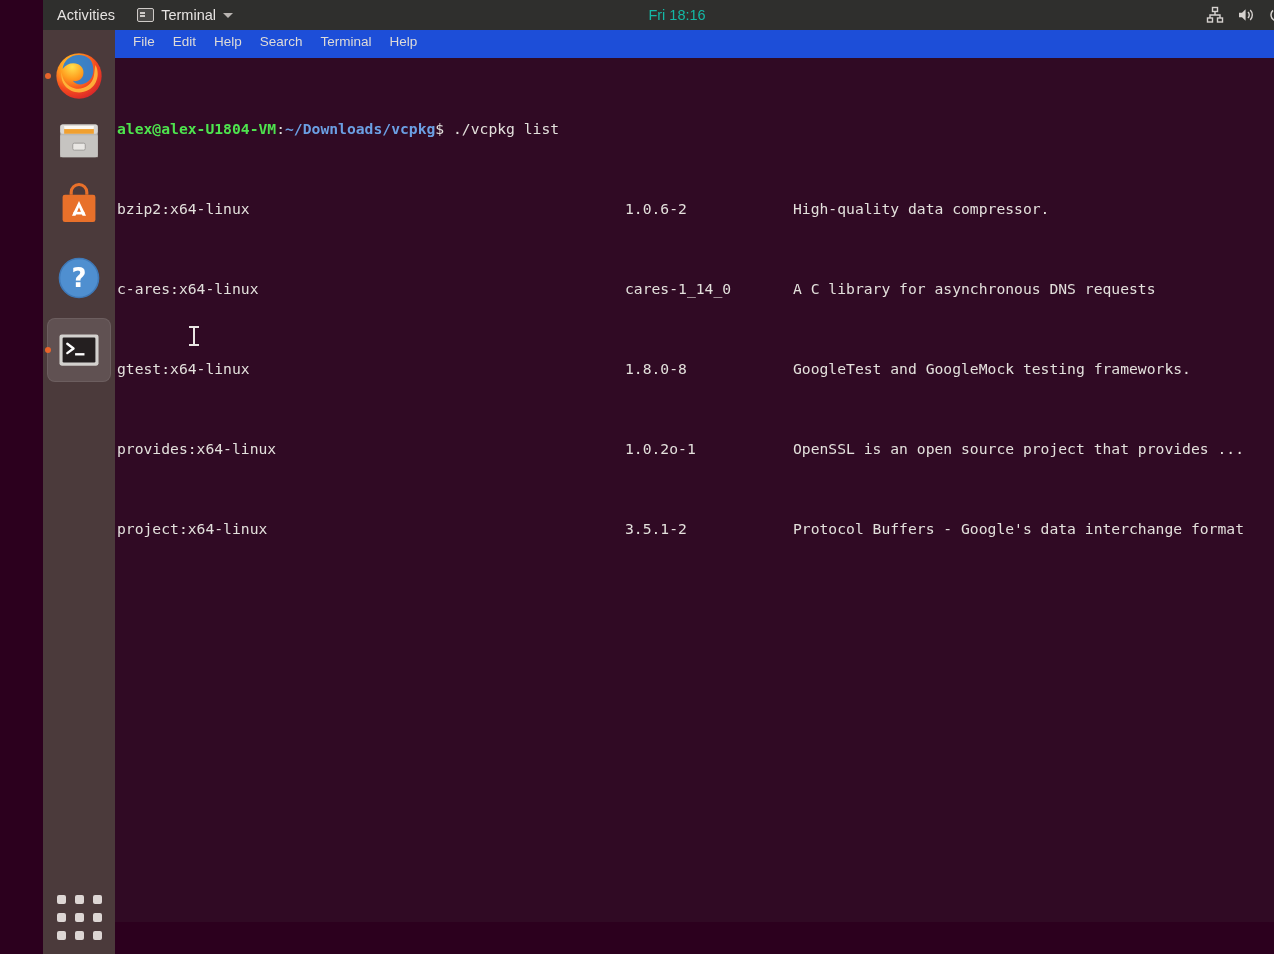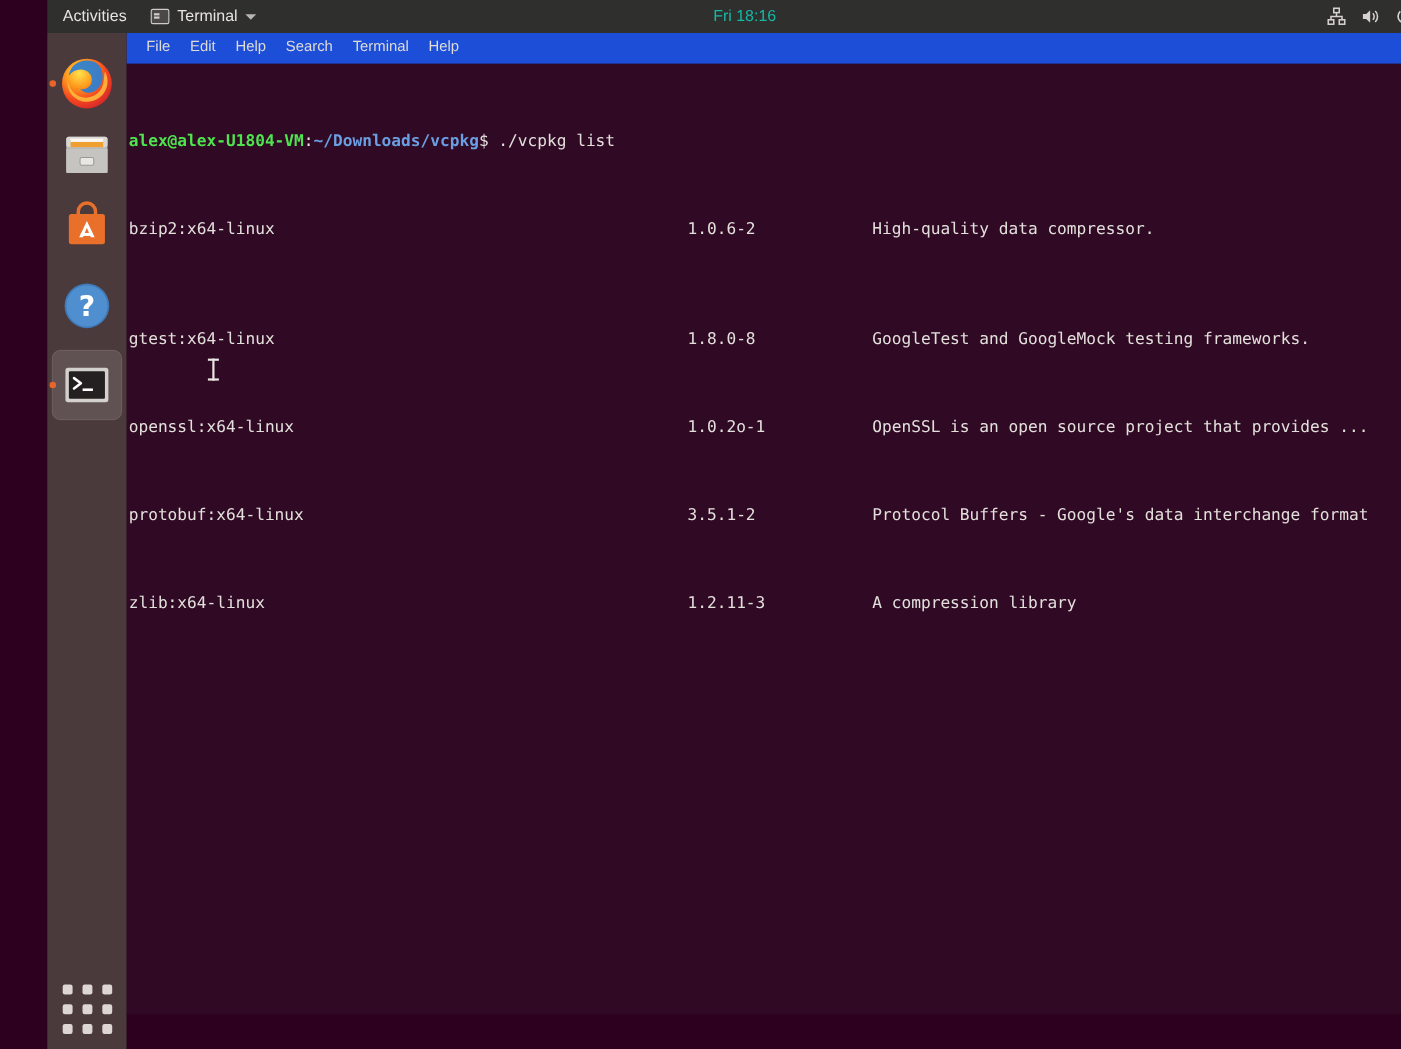--- a/index.html
+++ b/index.html
@@ -401,28 +401,28 @@
       <div class="menu-item">Help</div>
     </div>
 
     <div id="terminal">
       <div id="term-text">
 
         <div class="line"><span class="u">alex@alex-U1804-VM</span><span class="w">:</span><span class="p">~/Downloads/vcpkg</span><span class="w">$</span><span class="w"> ./vcpkg list</span></div>
 
         <div class="line"><span class="col-pkg">bzip2:x64-linux</span><span class="col-ver">1.0.6-2</span><span>High-quality data compressor.</span></div>
 
+        <div class="line"><span class="col-pkg">c-ares:x64-linux</span><span class="col-ver">cares-1_14_0</span><span>A C library for asynchronous DNS requests</span></div>
 
         <div class="line"><span class="col-pkg">gtest:x64-linux</span><span class="col-ver">1.8.0-8</span><span>GoogleTest and GoogleMock testing frameworks.</span></div>
 
-        <div class="line"><span class="col-pkg">openssl:x64-linux</span><span class="col-ver">1.0.2o-1</span><span>OpenSSL is an open source project that provides ...</span></div>
-
-        <div class="line"><span class="col-pkg">protobuf:x64-linux</span><span class="col-ver">3.5.1-2</span><span>Protocol Buffers - Google's data interchange format</span></div>
-
-        <div class="line"><span class="col-pkg">zlib:x64-linux</span><span class="col-ver">1.2.11-3</span><span>A compression library</span></div>
+        <div class="line"><span class="col-pkg">provides:x64-linux</span><span class="col-ver">1.0.2o-1</span><span>OpenSSL is an open source project that provides ...</span></div>
+
+        <div class="line"><span class="col-pkg">project:x64-linux</span><span class="col-ver">3.5.1-2</span><span>Protocol Buffers - Google's data interchange format</span></div>
+
 
 
       </div>
 
       <div id="mouse-cursor">
           <i></i>
         </div>
       <div id="term-scrollbar"></div>
     </div>
   </div>

